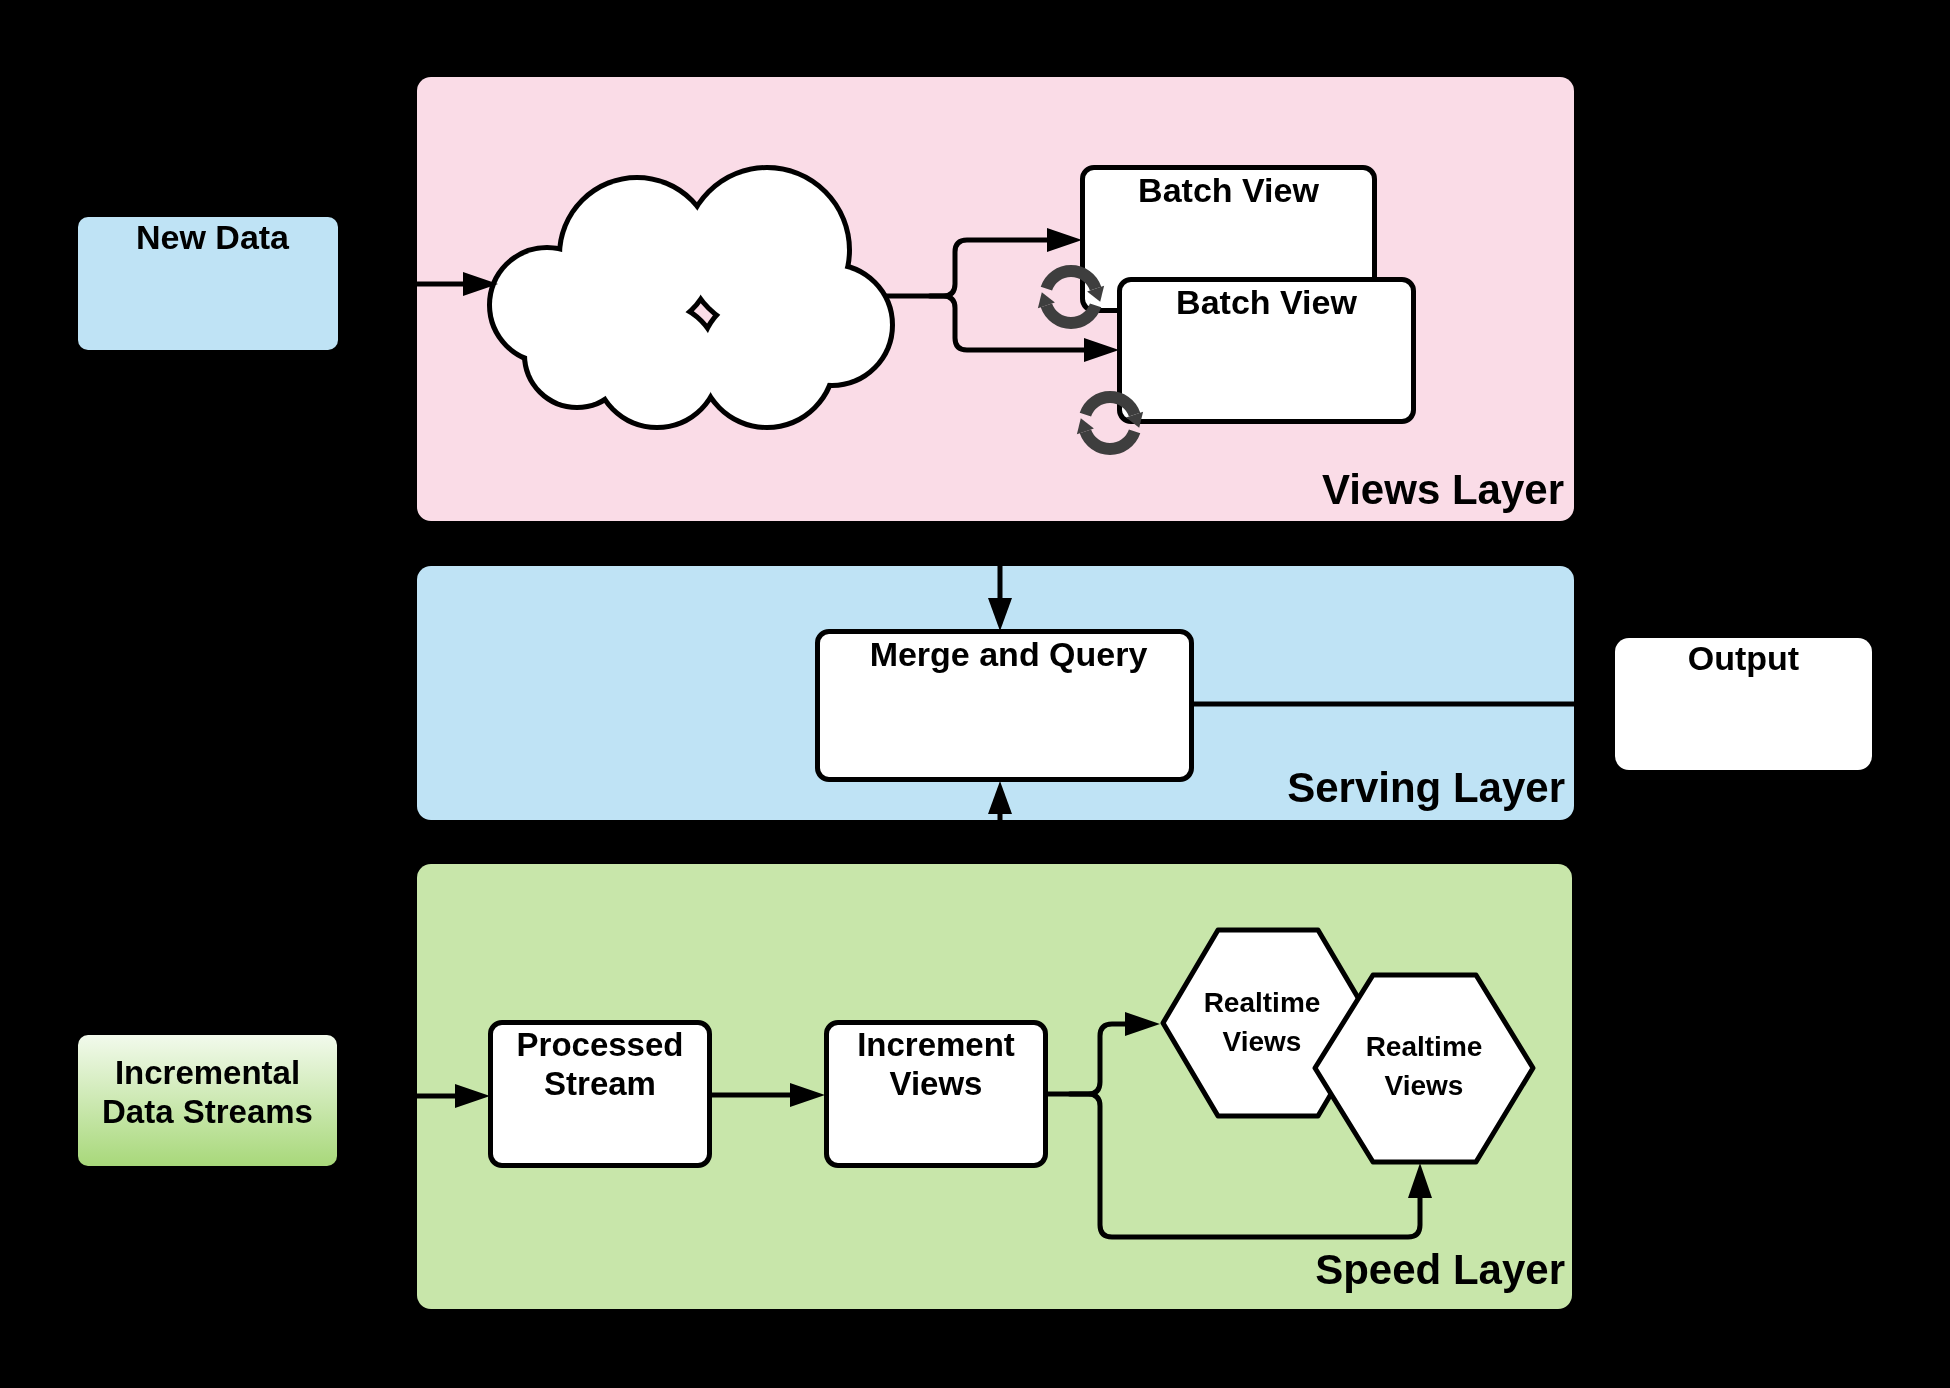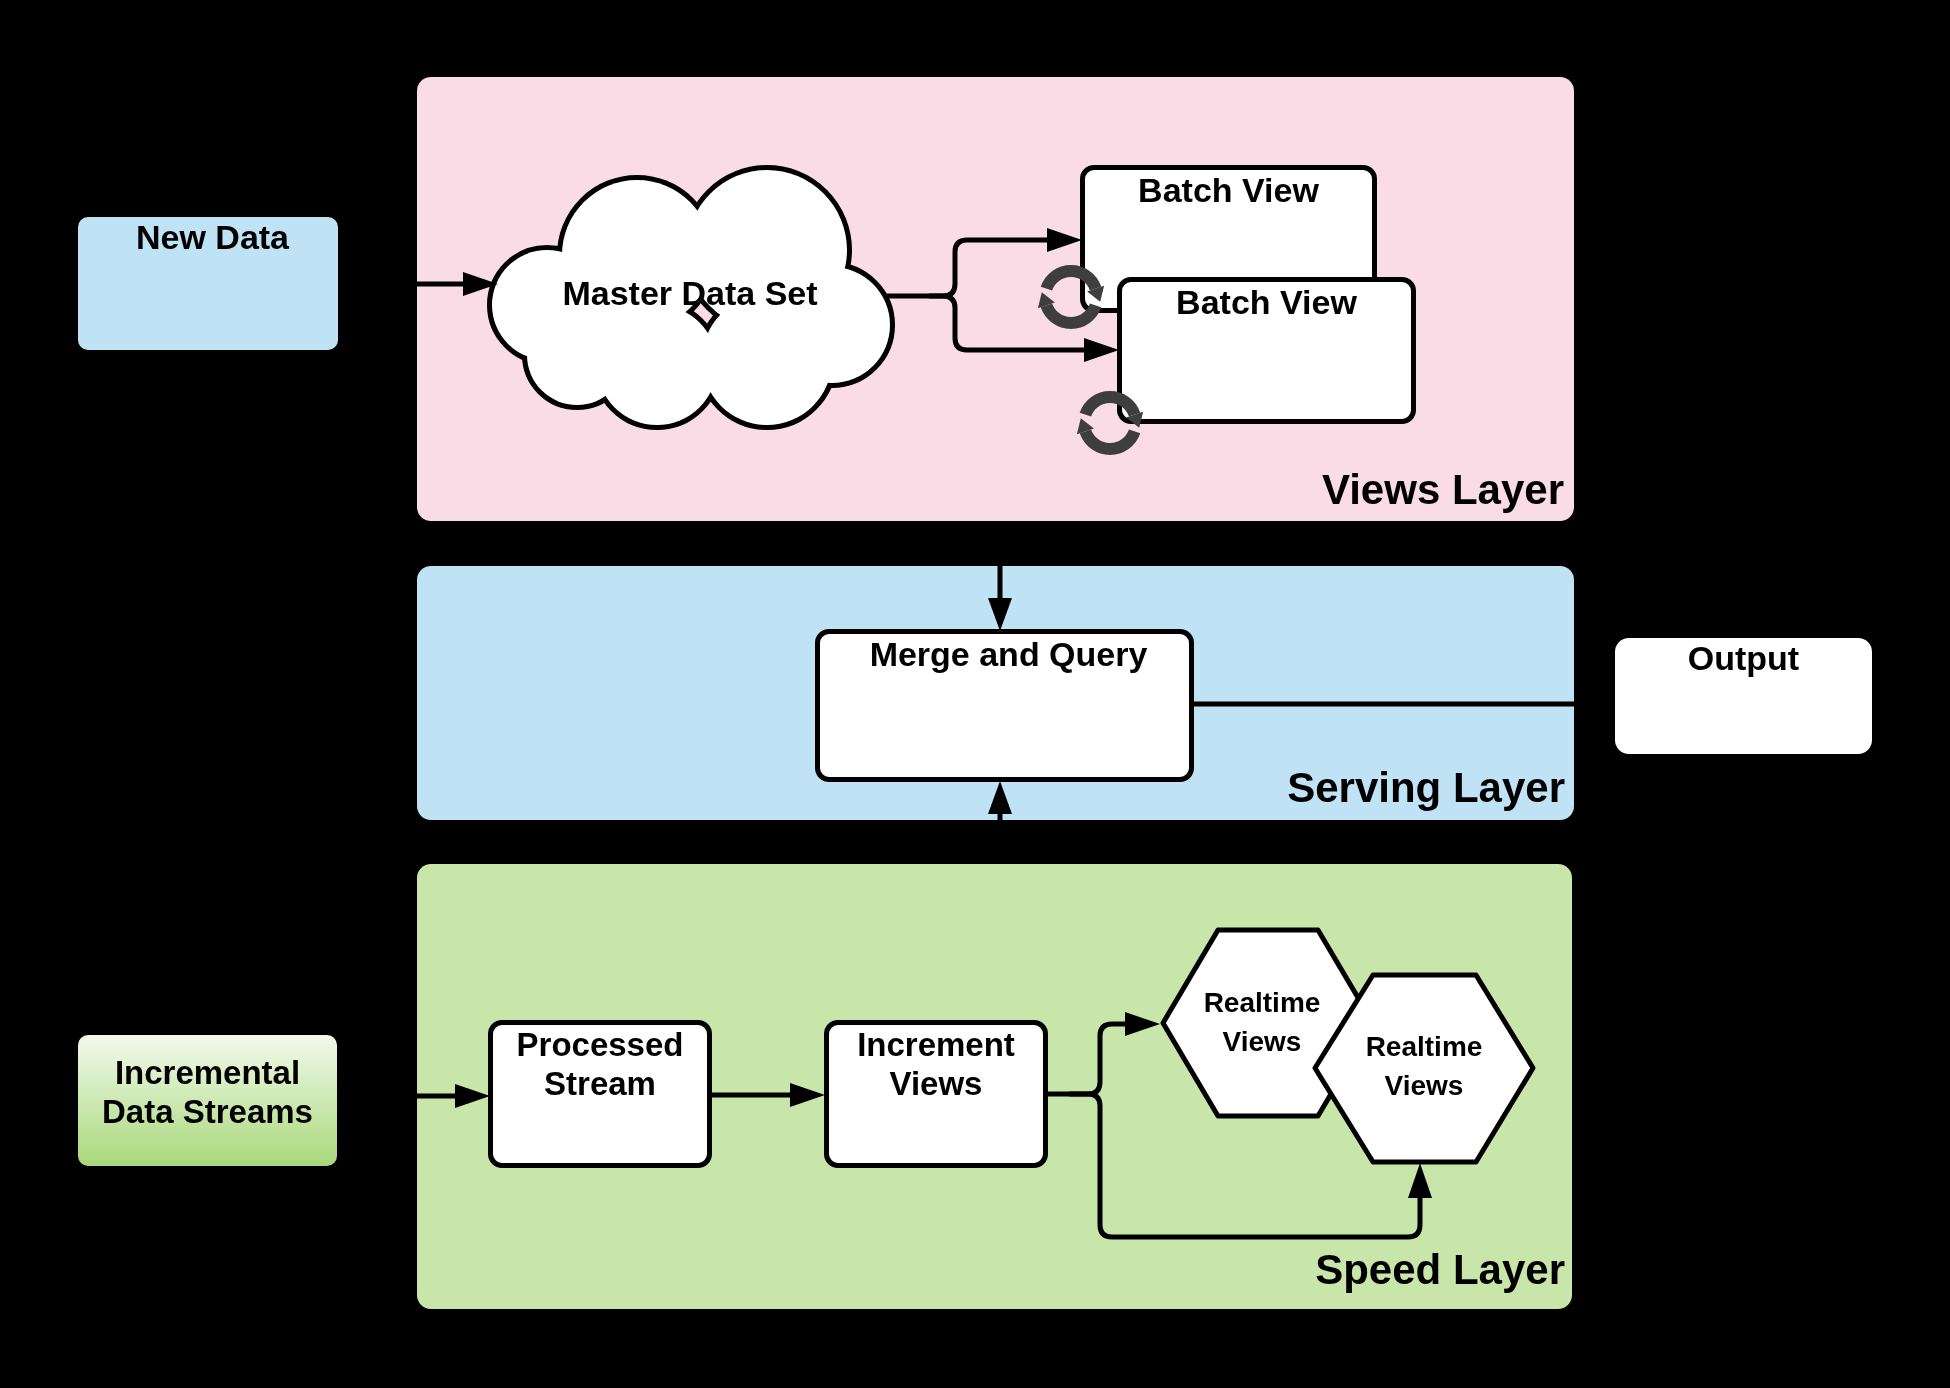--- a/index.html
+++ b/index.html
@@ -33,21 +33,21 @@
   }
   .node-new-data{left:78px;top:217px;width:260px;height:133px;background:var(--new-data-bg);border-radius:10px;padding-left:9px;}
   .node-incremental{
     left:78px;top:1035px;width:259px;height:131px;border-radius:10px;font-size:33px;line-height:39px;
     background:linear-gradient(to bottom,var(--incremental-gradient-top),var(--incremental-gradient-bottom));
     padding:18px 14px;
   }
   .node-batch-view-1{left:1080px;top:165px;width:297px;height:148px;}
   .node-batch-view-2{left:1117px;top:277px;width:299px;height:147px;}
   .node-merge{left:815px;top:629px;width:379px;height:153px;padding-left:8px;}
-  .node-output{left:1615px;top:638px;width:257px;height:116px;background:var(--node-fill,#fff);border-radius:14px;}
+  .node-output{left:1615px;top:638px;width:257px;height:132px;background:var(--node-fill,#fff);border-radius:14px;}
   .node-processed{left:488px;top:1020px;width:224px;height:148px;font-size:33px;line-height:39px;}
   .node-increment{left:824px;top:1020px;width:224px;height:148px;font-size:33px;line-height:39px;}
   .float-label{position:absolute;z-index:3;display:flex;align-items:center;justify-content:center;text-align:center;font-size:28px;line-height:39px;}
   .cloud-label{left:510px;top:252px;width:360px;height:82px;font-size:34px;}
   .hex1-label{left:1172px;top:979px;width:180px;height:86px;}
   .hex2-label{left:1334px;top:1023px;width:180px;height:86px;}
   .conn{fill:none;stroke:var(--line,#000);stroke-width:5;stroke-linecap:round;stroke-linejoin:round;}
   .head{fill:var(--line,#000);stroke:none;}
   .cloud-stroke{fill:var(--node-fill,#fff);stroke:var(--line,#000);stroke-width:10;}
   .cloud-fill{fill:var(--node-fill,#fff);stroke:none;}
@@ -140,21 +140,20 @@
     </g>
 
     <polygon class="hex" points="1163,1023 1218,930 1318,930 1373,1023 1318,1116 1218,1116"></polygon>
     <polygon class="hex" points="1315,1068 1373,975 1476,975 1533,1068 1476,1162 1373,1162"></polygon>
   </svg>
 
   <div class="node node-new-data">
     <span>New Data</span>
   </div>
 
-  <div class="float-label cloud-label">Master Data Set</div>
 
   <div class="node white-box node-batch-view-1">
     <span>Batch View</span>
   </div>
   <div class="node white-box node-batch-view-2">
     <span>Batch View</span>
   </div>
 
   <div class="node white-box node-merge">
     <span>Merge and Query</span>

